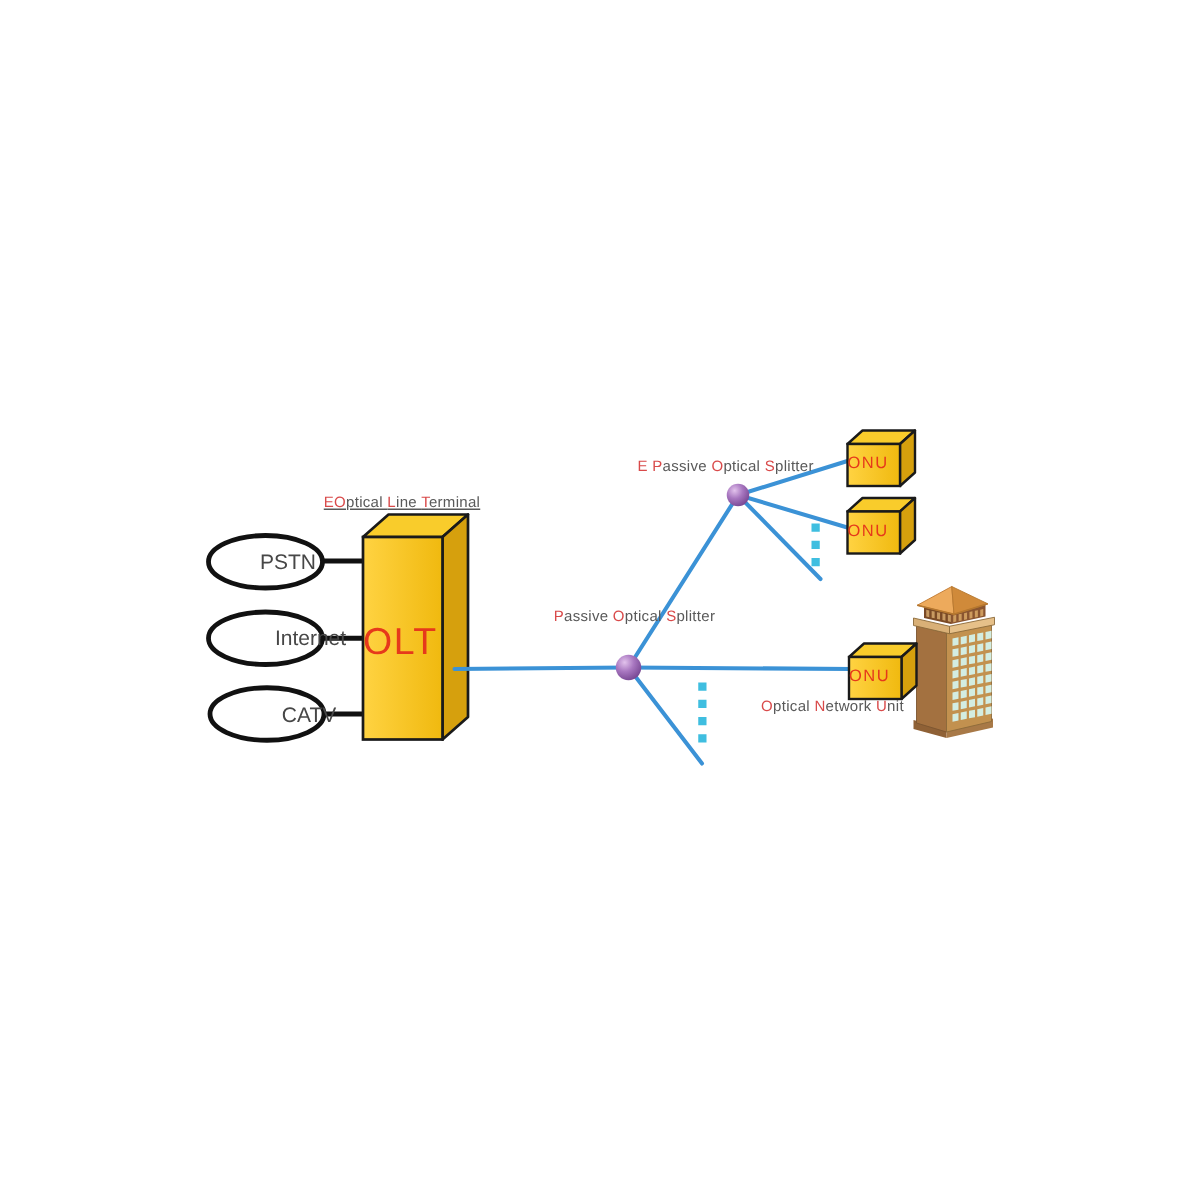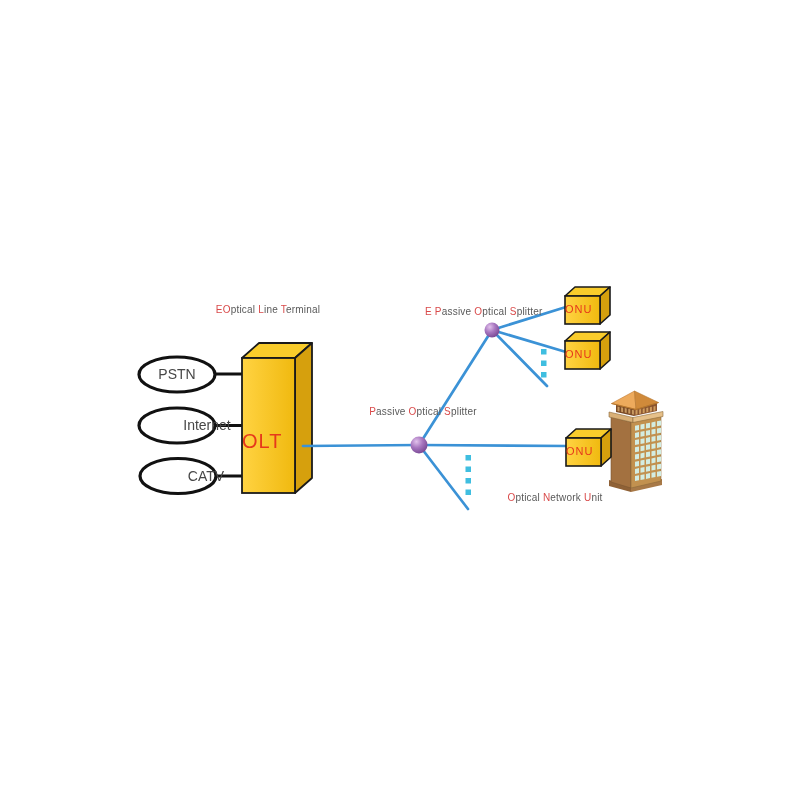--- a/index.html
+++ b/index.html
@@ -6,21 +6,21 @@
   .stage{
     position:relative;width:800px;height:800px;background:#ffffff;overflow:hidden;
     font-family:"Liberation Sans", sans-serif;
   }
   .stage svg{position:absolute;left:0;top:0;}
   .lbl{position:absolute;white-space:nowrap;}
   .caption{font-size:10px;letter-spacing:.2px;color:#595959;text-align:center;}
   .caption .seg-red{color:#D94A4A;}
   .ellipse-lbl{font-size:14px;color:#474747;text-align:center;}
   .box-lbl{color:#E6391B;text-align:left;}
-  .olt-lbl{font-size:20px;letter-spacing:1px;margin-top:16px;}
+  .olt-lbl{font-size:25px;letter-spacing:1px;}
   .onu-lbl{font-size:11px;letter-spacing:1px;}
 </style>
 </head>
 <body>
 
 <div class="stage">
 
 <svg width="800" height="800" viewBox="0 0 800 800">
   <defs>
     <linearGradient id="frontGrad" x1="0" y1="0" x2="1" y2="0">
@@ -158,27 +158,27 @@
   <g>
     <polygon points="566,438 576,429 611,429 601,438" fill="#F9CC2B" stroke="#1a1a1a" stroke-width="1.6" stroke-linejoin="round"></polygon>
     <polygon points="601,438 611,429 611,457 601,466" fill="#D6A00D" stroke="#1a1a1a" stroke-width="1.6" stroke-linejoin="round"></polygon>
     <rect x="566" y="438" width="35" height="28" fill="url(#frontGrad)" stroke="#1a1a1a" stroke-width="1.6"></rect>
   </g>
 
   <circle cx="419" cy="445" r="8.5" fill="url(#sphGrad)"></circle>
   <circle cx="492" cy="330" r="7.5" fill="url(#sphGrad)"></circle>
 </svg>
 
-<div class="lbl ellipse-lbl" style="left:139px;top:366px;width:76px;">PSTN</div>
+<div class="lbl ellipse-lbl" style="left:154px;top:366px;width:76px;">PSTN</div>
 <div class="lbl ellipse-lbl" style="left:139px;top:417px;width:76px;margin-left:30px;">Internet</div>
 <div class="lbl ellipse-lbl" style="left:140px;top:468px;width:76px;padding-left:28px;">CATV</div>
 
 <div class="lbl box-lbl olt-lbl" style="left:242px;top:414px;width:53px;">OLT</div>
 <div class="lbl box-lbl onu-lbl" style="left:565px;top:303px;width:35px;">ONU</div>
 <div class="lbl box-lbl onu-lbl" style="left:565px;top:348px;width:35px;">ONU</div>
 <div class="lbl box-lbl onu-lbl" style="left:566px;top:445px;width:35px;">ONU</div>
 
-<div class="lbl caption" style="left:213px;top:304px;width:110px;"><span class="seg-red">EO</span><span>ptical </span><span class="seg-red">L</span><span>ine </span><span class="seg-red">T</span><span>erminal</span></div>
+<div class="lbl caption" style="left:213px;top:330px;width:110px;text-decoration:underline;"><span class="seg-red">EO</span><span>ptical </span><span class="seg-red">L</span><span>ine </span><span class="seg-red">T</span><span>erminal</span></div>
 <div class="lbl caption" style="left:335px;top:406px;width:110px;margin-left:33px;"><span class="seg-red">P</span><span>assive </span><span class="seg-red">O</span><span>ptical </span><span class="seg-red">S</span><span>plitter</span></div>
 <div class="lbl caption" style="left:425px;top:306px;width:112px;"><span class="seg-red">E </span><span class="seg-red">P</span><span>assive </span><span class="seg-red">O</span><span>ptical </span><span class="seg-red">S</span><span>plitter</span></div>
-<div class="lbl caption" style="left:500px;top:466px;width:110px;margin-top:26px;"><span class="seg-red">O</span><span>ptical </span><span class="seg-red">N</span><span>etwork </span><span class="seg-red">U</span><span>nit</span></div>
+<div class="lbl caption" style="left:500px;top:466px;width:110px;"><span class="seg-red">O</span><span>ptical </span><span class="seg-red">N</span><span>etwork </span><span class="seg-red">U</span><span>nit</span></div>
 
 </div>
 
 </body></html>

